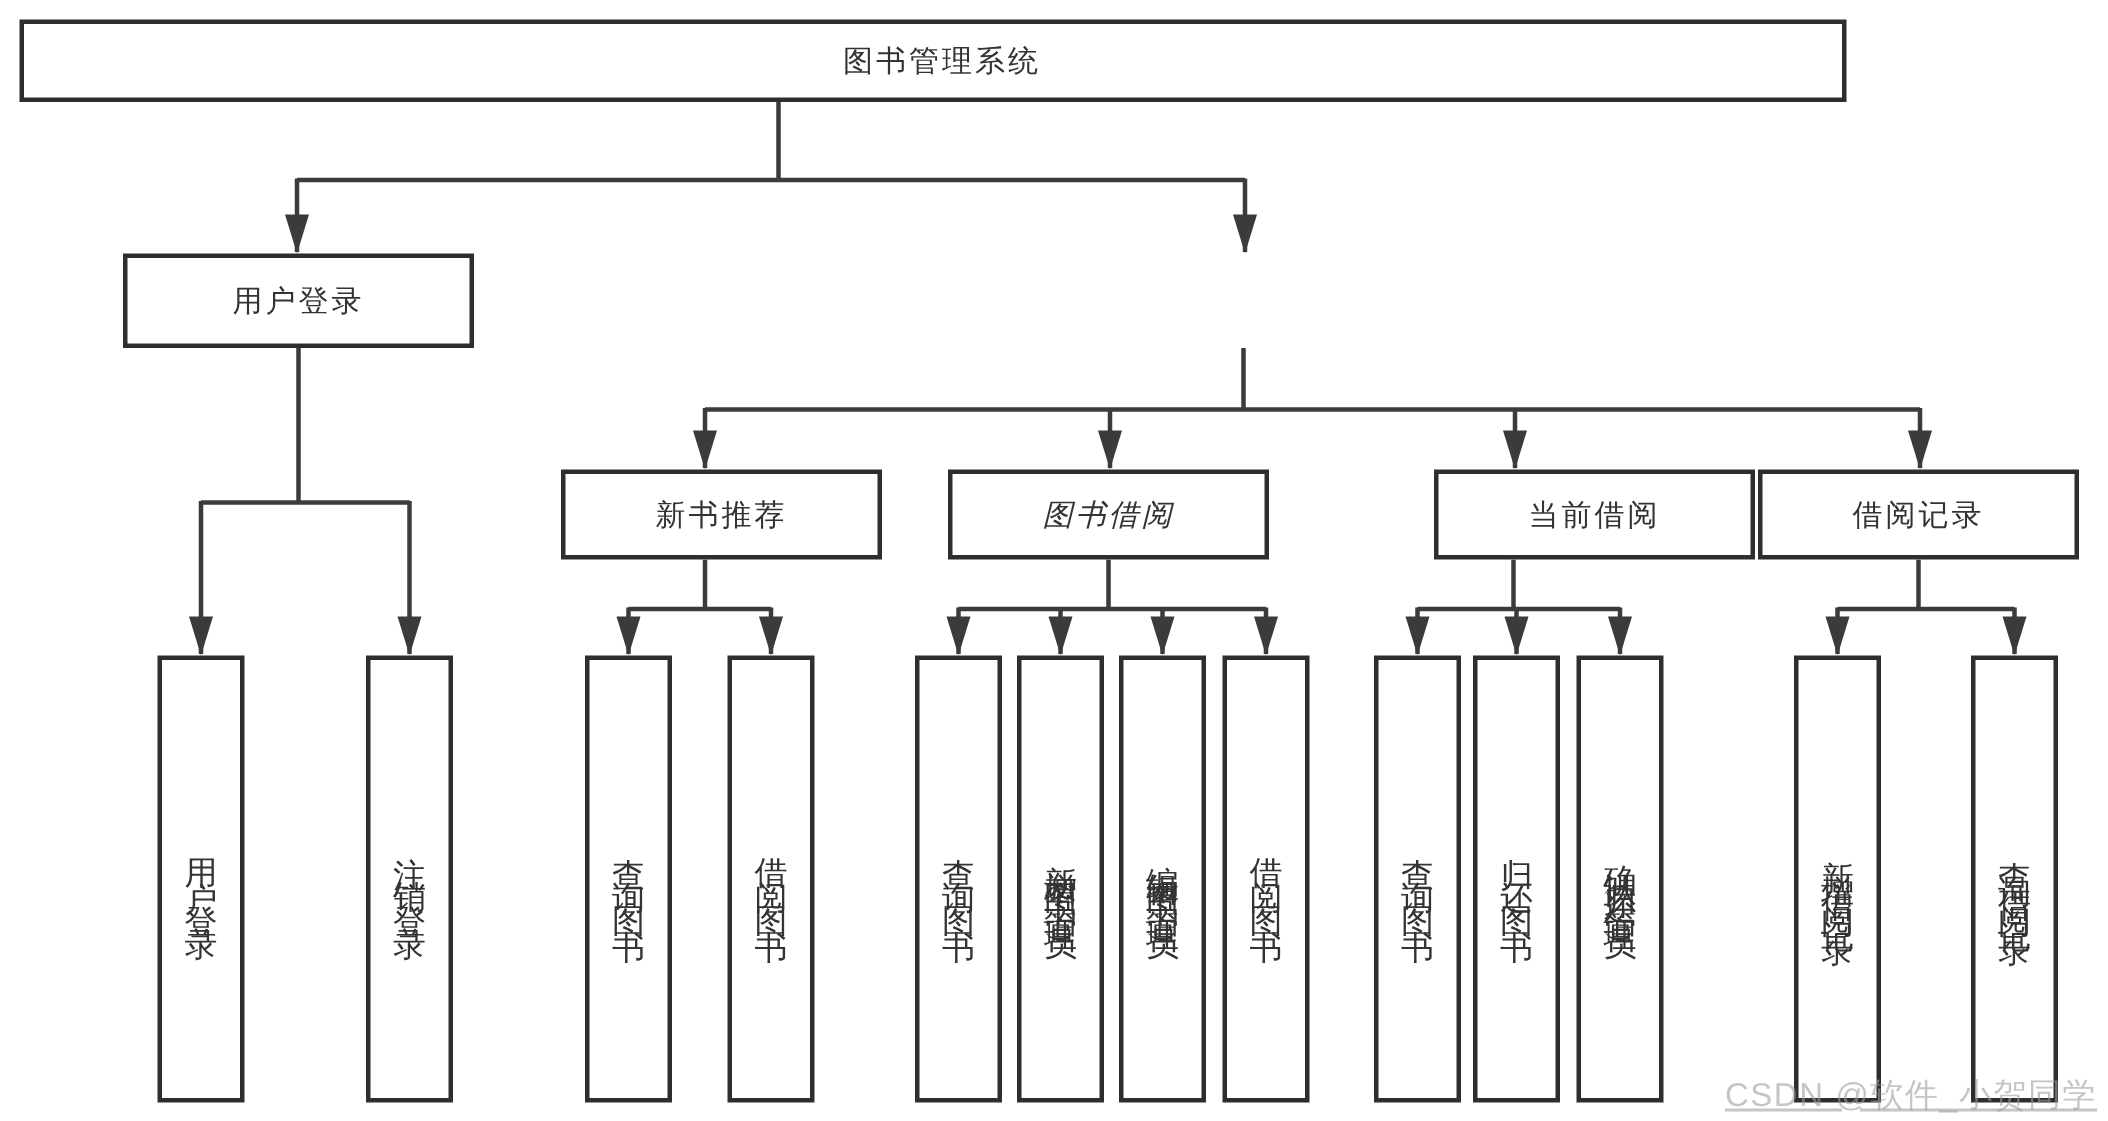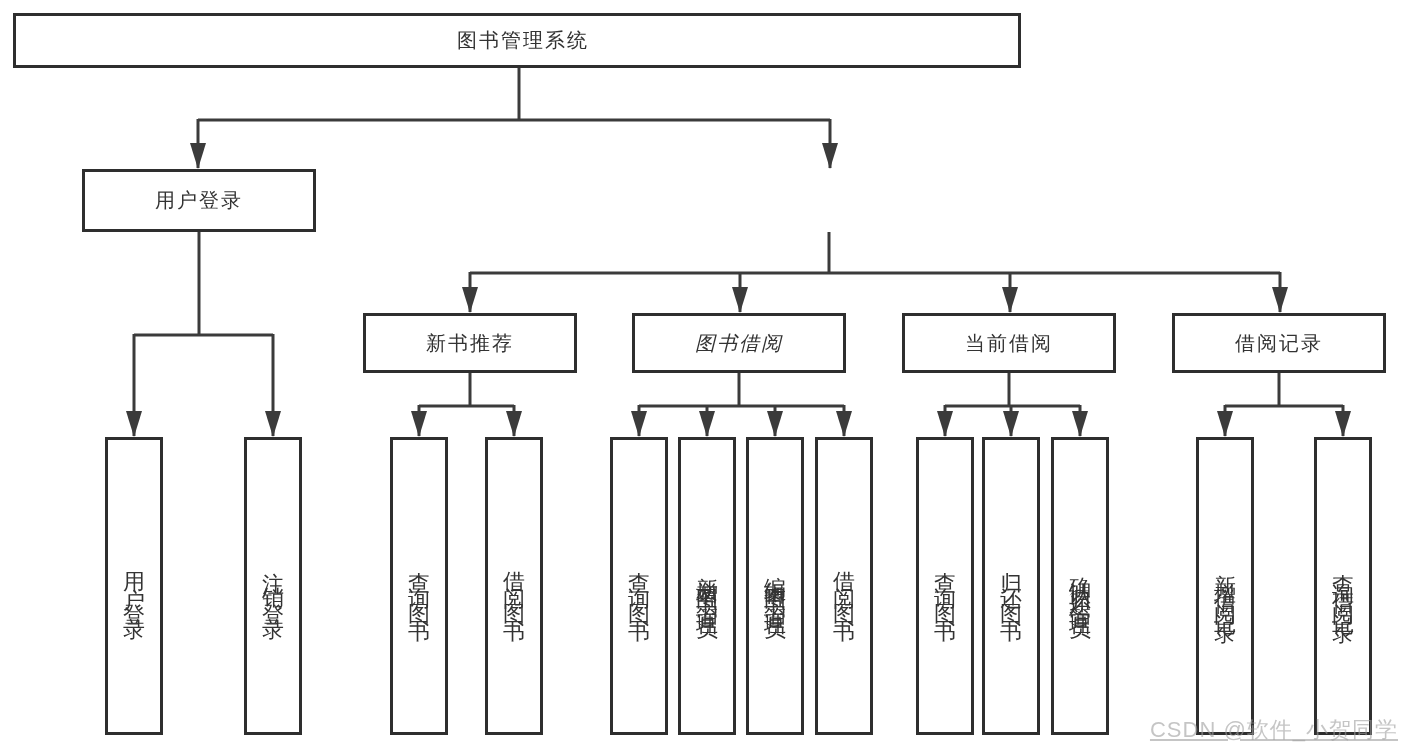--- a/index.html
+++ b/index.html
@@ -38,27 +38,27 @@
     text-orientation: mixed;
     font-size: 22px;
     line-height: 1;
     white-space: nowrap;
   }
   .vs { letter-spacing: 16px; }   
   .vm { letter-spacing: 10px; }   
   .vl { letter-spacing: 6px; }    
 
   
-  .root-box   { left: 13px;   top: 13px;  width: 1008px; height: 55px; padding-left: 12px; }
+  .root-box   { left: 13px;   top: 13px;  width: 1218px; height: 55px; padding-left: 12px; }
   .l2-user    { left: 82px;   top: 169px; width: 234px;  height: 63px; }
   .l2-book    { left: 712px;  top: 169px; width: 234px;  height: 63px; }
   .l3         { top: 313px; width: 214px; height: 60px; }
-  .l3-nbr     { left: 363px; }
+  .l3-nbr     { left: 374px; }
   .l3-bb      { left: 632px; font-style: italic; }
-  .l3-cb      { left: 902px; }
+  .l3-cb      { left: 956px; }
   .l3-br      { left: 1172px; text-align: center; }
   .leaf       { top: 437px; width: 58px; height: 298px; }
 
   .watermark {
     position: absolute;
     right: 7px;
     top: 715px;
     font-size: 22px;
     letter-spacing: 1px;
     color: rgba(158, 158, 158, 0.6);

